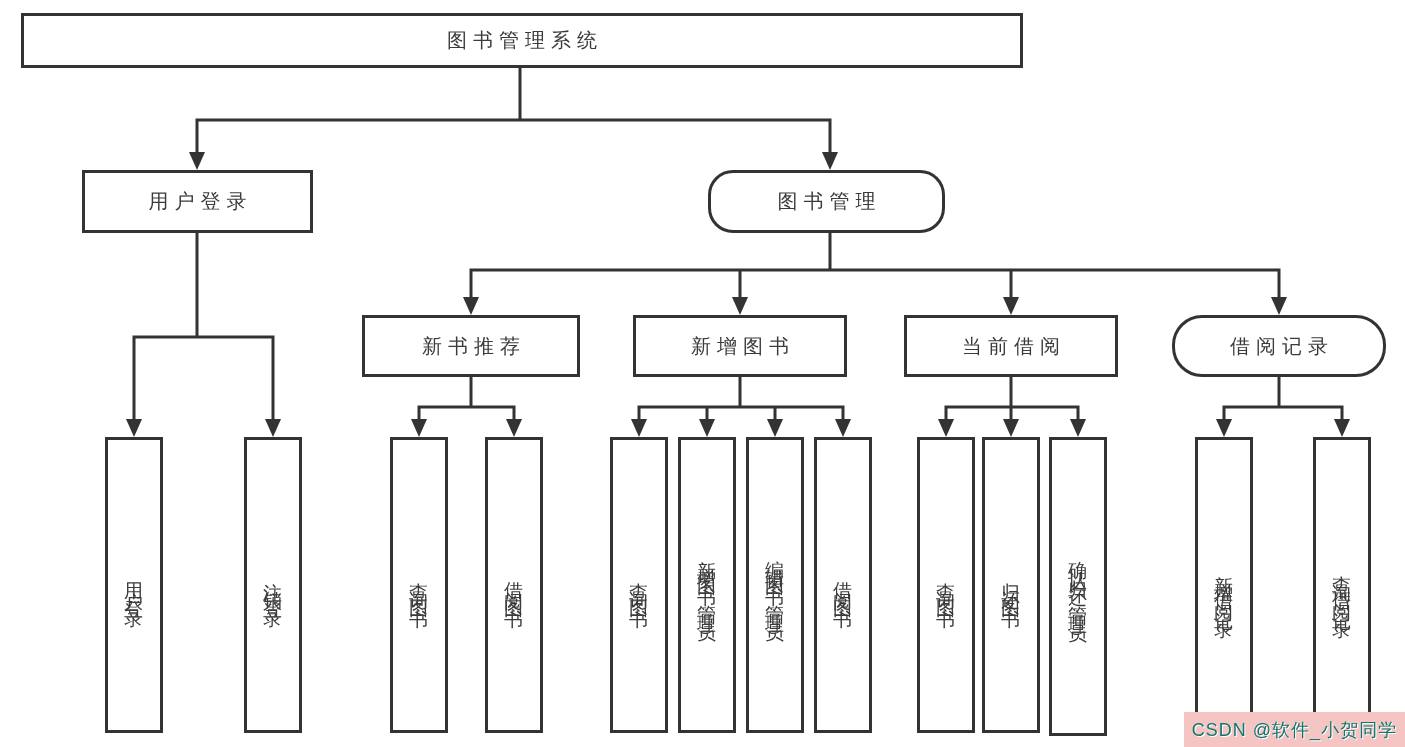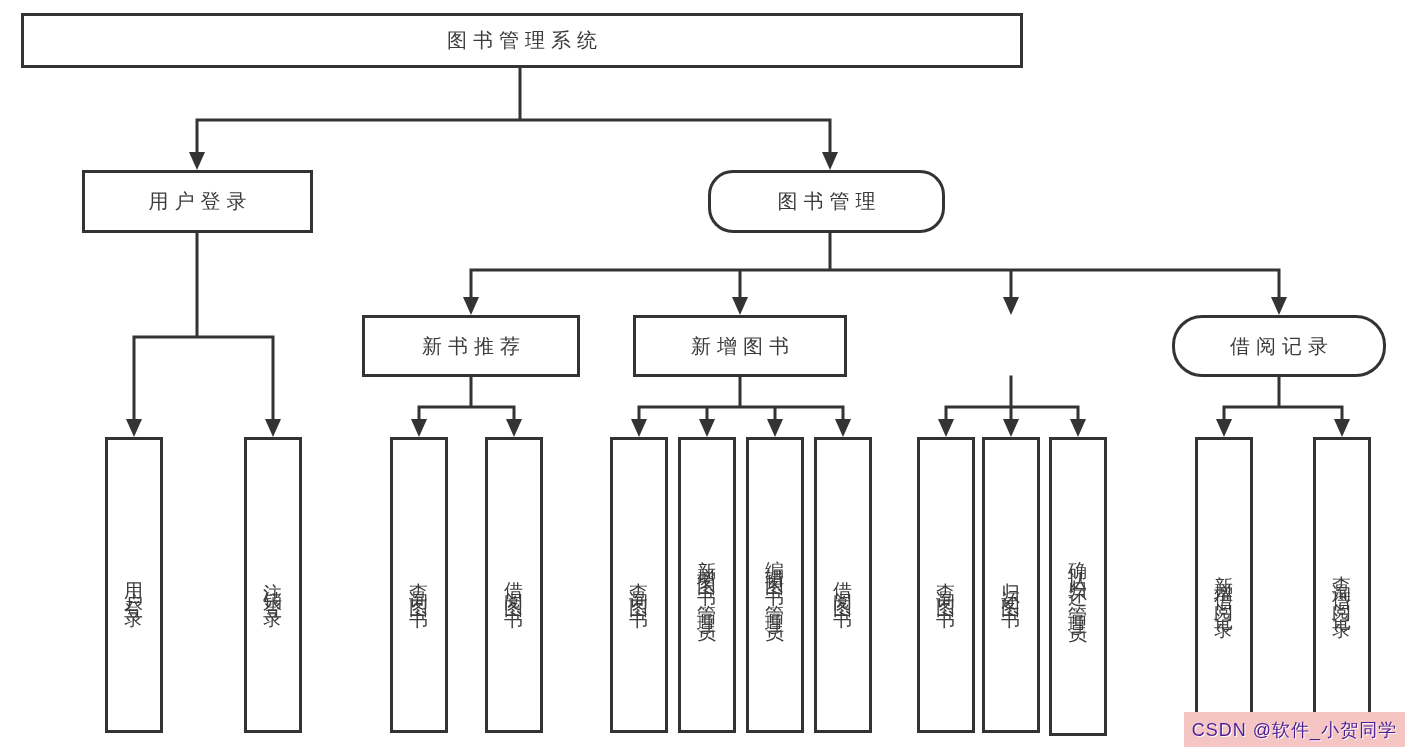--- a/index.html
+++ b/index.html
@@ -14,21 +14,21 @@
     color:#3b3b3b;z-index:2;
   }
   .hlabel{font-size:20px;letter-spacing:6px;text-indent:6px;white-space:nowrap;}
   .vlabel{
     writing-mode:vertical-rl;text-orientation:mixed;
     font-size:19px;letter-spacing:9px;line-height:1;white-space:nowrap;
   }
   .watermark{
     position:absolute;left:1184px;top:712px;width:221px;height:35px;
     background:#f4c5c3;display:flex;align-items:center;justify-content:center;
-    font-size:18px;color:#4c1d95;letter-spacing:1px;white-space:nowrap;z-index:5;
+    font-size:18px;color:#0f766e;letter-spacing:1px;white-space:nowrap;z-index:5;
     text-shadow:1px 1px 0 #ffffff;
   }
 </style>
 </head>
 <body>
 
 <div class="canvas">
 
   <svg class="lines" width="1405" height="747" viewBox="0 0 1405 747">
     <g stroke="#333333" stroke-width="3" fill="none" stroke-linecap="square">
@@ -80,20 +80,23 @@
   <div class="box" style="left:708px;top:170px;width:237px;height:63px;border-radius:25px;">
     <span class="hlabel">图书管理</span>
   </div>
 
   <div class="box" style="left:362px;top:315px;width:218px;height:62px;">
     <span class="hlabel">新书推荐</span>
   </div>
   <div class="box" style="left:633px;top:315px;width:214px;height:62px;">
     <span class="hlabel">新增图书</span>
   </div>
+  <div class="box" style="left:904px;top:315px;width:214px;height:62px;">
+    <span class="hlabel">当前借阅</span>
+  </div>
   <div class="box" style="left:1172px;top:315px;width:214px;height:62px;border-radius:30px;">
     <span class="hlabel">借阅记录</span>
   </div>
 
   <div class="box leaf" style="left:105px;top:437px;width:58px;height:296px;">
     <span class="vlabel">用户登录</span>
   </div>
   <div class="box leaf" style="left:244px;top:437px;width:58px;height:296px;">
     <span class="vlabel">注销登录</span>
   </div>

